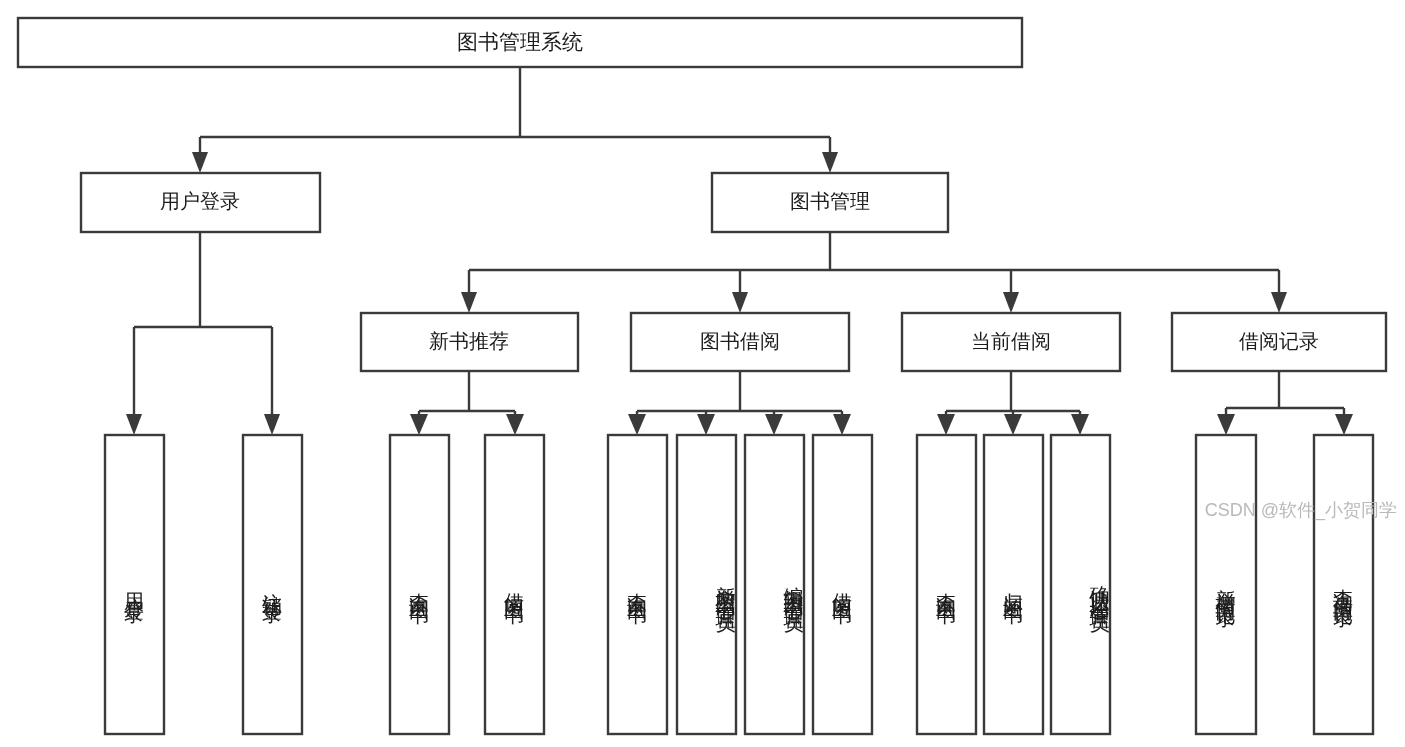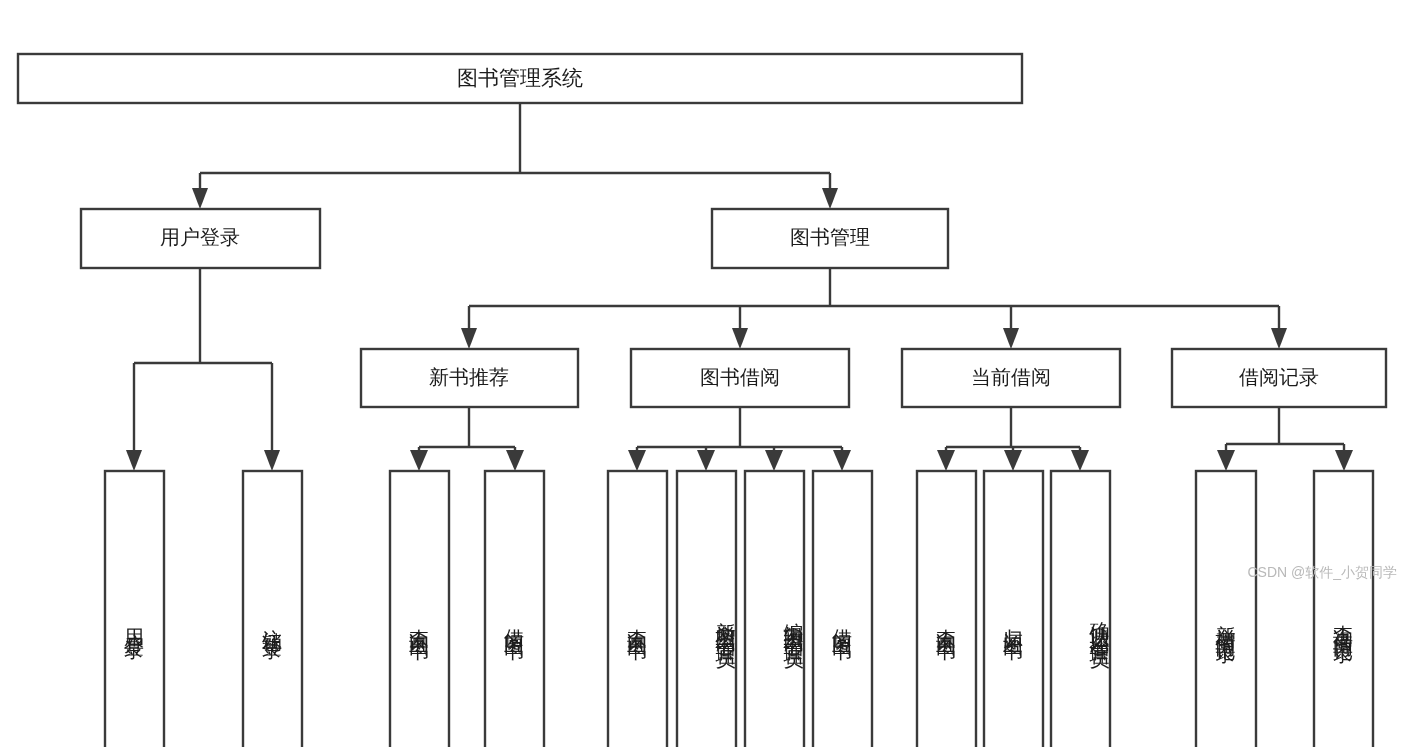--- a/index.html
+++ b/index.html
@@ -12,21 +12,20 @@
     height: 747px;
     font-family: "Liberation Sans", "DejaVu Sans", sans-serif;
     position: relative;
     overflow: hidden;
   }
   #diagram-root {
     position: absolute;
     left: 0; top: 0;
     width: 1405px;
     height: 546px;
-    margin-top: 36px;
   }
   svg.flow {
     display: block;
     width: 1405px;
     height: 747px;
   }
   .node-box {
     fill: #ffffff;
     stroke: #3a3a3a;
     stroke-width: 2.4;
@@ -67,23 +66,23 @@
     color: #1c1c1c;
     display: flex;
     align-items: center;
     justify-content: center;
     white-space: nowrap;
     pointer-events: none;
   }
   .watermark {
     position: absolute;
     right: 8px;
-    bottom: 0;
-    font-family: "Liberation Sans", "DejaVu Sans", sans-serif;
-    font-size: 14px;
+    bottom: 24px;
+    font-family: "Liberation Sans", "DejaVu Sans", sans-serif;
+    font-size: 18px;
     color: #b9b9b9;
     white-space: nowrap;
   }
 </style>
 </head>
 <body>
 
 <div id="diagram-root">
 
   <svg class="flow" viewBox="0 0 1405 747">

